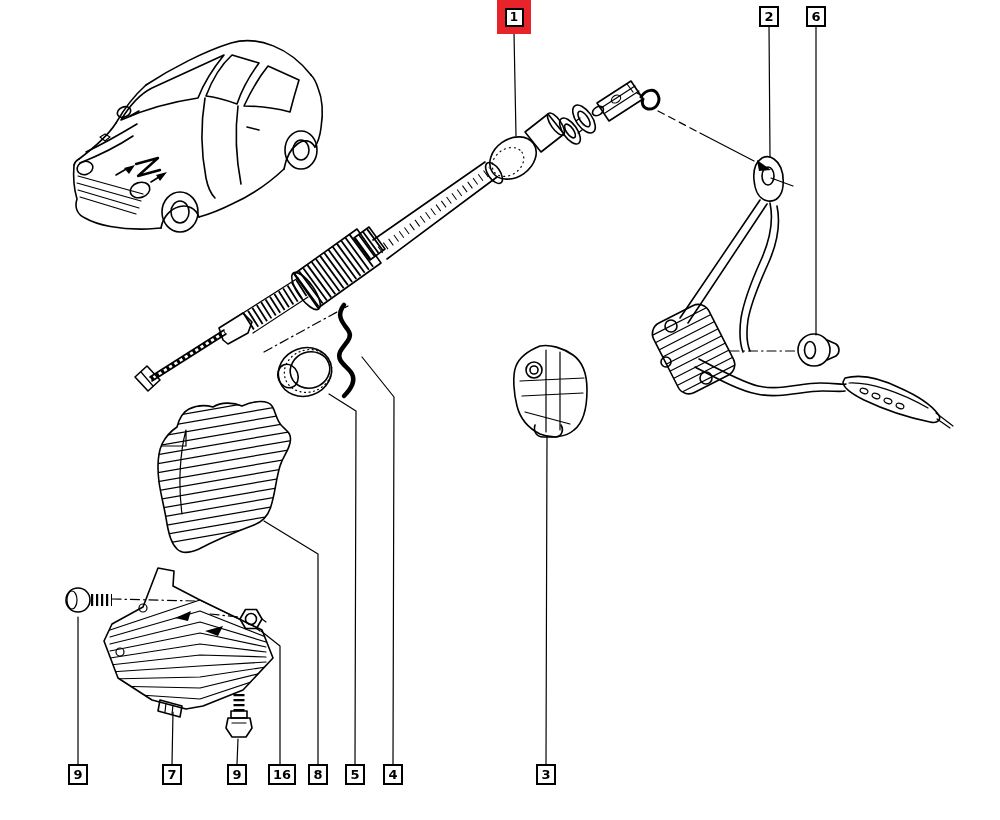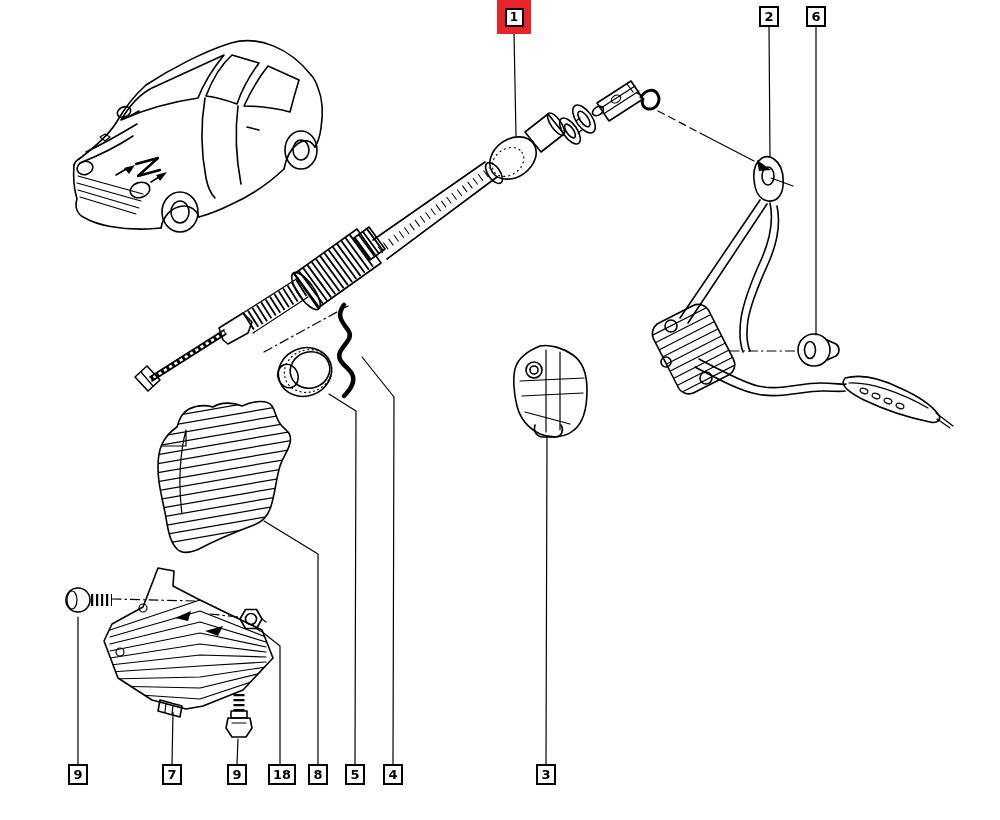--- a/index.html
+++ b/index.html
@@ -276,19 +276,19 @@
 
 <div class="hlwrap">
   <div class="callout">1</div>
 </div>
 <div class="callout" style="left:759px;top:6px;">2</div>
 <div class="callout" style="left:806px;top:6px;">6</div>
 
 <div class="callout" style="left:68px;top:764px;">9</div>
 <div class="callout" style="left:162px;top:764px;">7</div>
 <div class="callout" style="left:227px;top:764px;">9</div>
-<div class="callout" style="left:268px;top:764px;">18</div>
+<div class="callout" style="left:268px;top:764px;">16</div>
 <div class="callout" style="left:308px;top:764px;">8</div>
 <div class="callout" style="left:345px;top:764px;">5</div>
 <div class="callout" style="left:383px;top:764px;">4</div>
 <div class="callout" style="left:536px;top:764px;">3</div>
 
 </div>
 
 </body></html>

